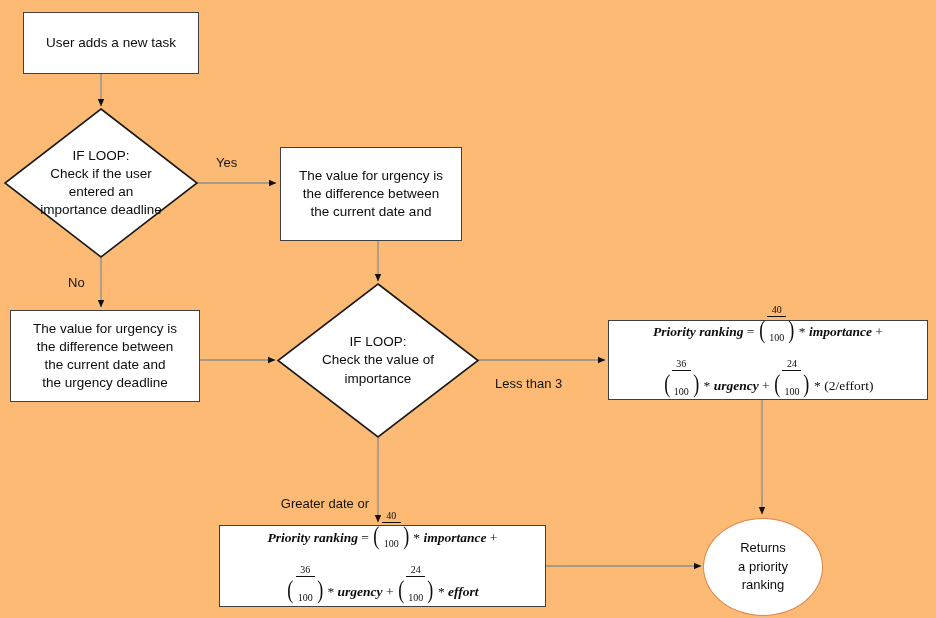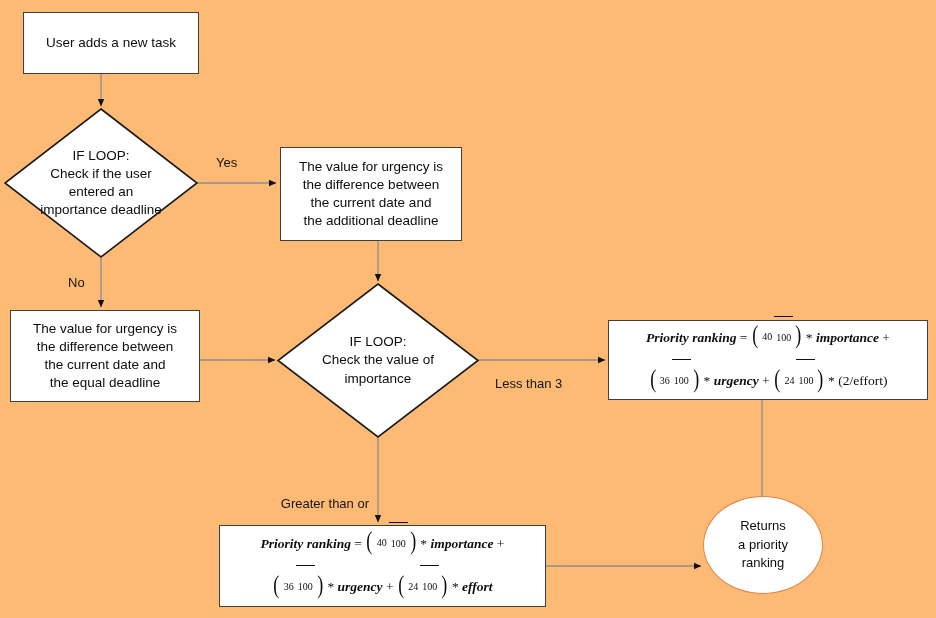--- a/index.html
+++ b/index.html
@@ -82,21 +82,21 @@
     font-family: "Liberation Serif", serif;
     font-style: italic;
     font-weight: bold;
     font-size: 15px;
     line-height: 1.15;
     color: #101010;
     white-space: nowrap;
   }
   .frac {
     display: inline-flex;
-    flex-direction: row;
+    flex-direction: column;
     align-items: center;
     vertical-align: middle;
     font-style: normal;
     font-weight: normal;
     font-size: 10px;
     line-height: 1.05;
     margin: 0 1px;
     position: relative;
     top: -1px;
   }
@@ -205,30 +205,29 @@
 
   <div class="edge-label" style="left:216px; top:155px;">Yes</div>
 
   <div class="edge-label" style="left:68px; top:275px;">No</div>
 
   <div class="node box" style="left:280px; top:147px; width:182px; height:94px;">
     <div class="inner">
       <div>The value for urgency is</div>
       <div>the difference between</div>
       <div>the current date and</div>
-      <div>the additional deadline</div>
     </div>
   </div>
 
   <div class="node box" style="left:10px; top:310px; width:190px; height:92px;">
     <div class="inner">
       <div>The value for urgency is</div>
       <div>the difference between</div>
       <div>the current date and</div>
-      <div>the equal deadline</div>
+      <div>the urgency deadline</div>
     </div>
   </div>
 
   <div class="diamond-wrap" style="left:277px; top:283px; width:202px; height:155px;">
     <svg width="202" height="155" viewBox="0 0 202 155">
       <polygon points="101,1 201,77.5 101,154 1,77.5" fill="#ffffff" stroke="#1a1a1a" stroke-width="1.6"></polygon>
     </svg>
     <div class="diamond-label">
       <div>
         <div>
@@ -236,21 +235,21 @@
         </div>
         <div>Check the value of</div>
         <div>importance</div>
       </div>
     </div>
   </div>
 
   <div class="edge-label" style="left:495px; top:338px;margin-top:38px;">Less than 3</div>
 
   <div class="edge-label" style="left:259px; top:462px; text-align:right; width:110px;">
-    <div>Greater than or</div>
+    <div>Greater date or</div>
     <div>equal to 3</div>
   </div>
 
   <div class="node box" style="left:608px; top:320px; width:320px; height:80px;">
     <div class="inner formula">
       <div style="text-align:center;">
         <span>Priority ranking</span>
         <span class="op">=</span>
         <span class="paren">(</span><span class="frac">
             <span class="num">40</span>
@@ -302,21 +301,21 @@
         <span class="paren">(</span><span class="frac">
             <span class="num">24</span>
             <span class="den">100</span>
           </span><span class="paren">)</span>
         <span class="op">*</span>
         <span>effort</span>
       </div>
     </div>
   </div>
 
-  <div class="ellipse" style="left:703px; top:496px; width:118px; height:96px;">
+  <div class="ellipse" style="left:703px; top:518px; width:118px; height:96px;">
     <div>
       <div>Returns</div>
       <div>a priority</div>
       <div>ranking</div>
     </div>
   </div>
 
 </div>
 
 </body></html>

